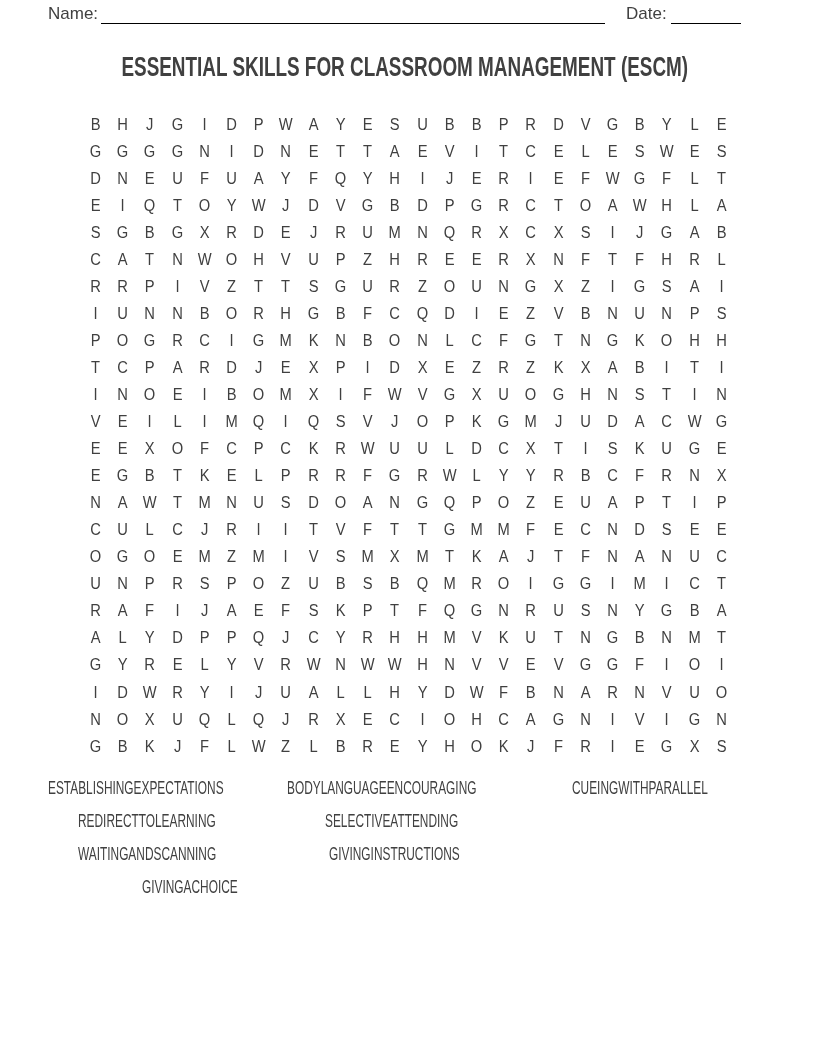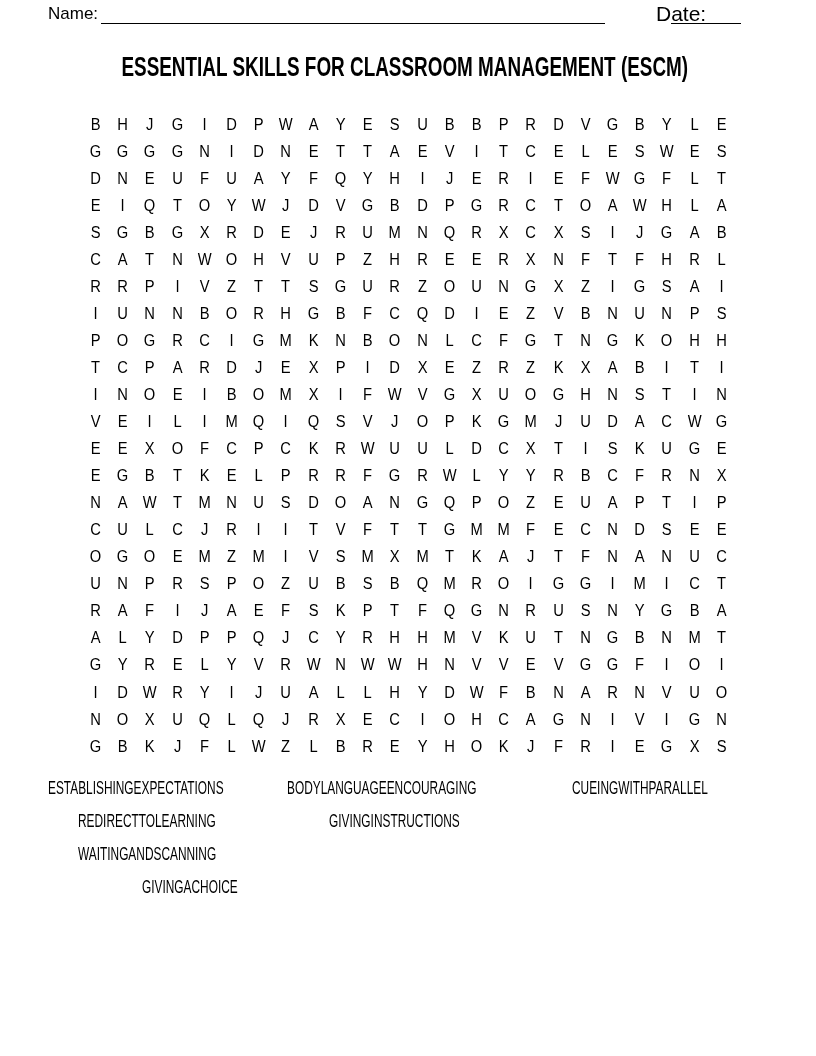--- a/index.html
+++ b/index.html
@@ -1,42 +1,42 @@
 <!DOCTYPE html>
 <html><head>
 <meta charset="utf-8">
 <style>
   html, body { margin: 0; padding: 0; background: #ffffff; }
   .page {
     position: relative;
     width: 816px;
     height: 924px;
     background: #ffffff;
-    color: #000000;
+    color: #404040;
     font-family: "Liberation Sans", sans-serif;
     overflow: hidden;
   }
 
   
   .name-label {
     position: absolute;
     left: 48px; top: 4px;
     font-size: 17px;
     line-height: 20px;
   }
   .name-line {
     position: absolute;
     left: 101px; top: 6px;
     width: 504px; height: 17px;
     border-bottom: 1.6px solid #000000;
   }
   .date-label {
     position: absolute;
-    left: 656px; top: 4px;
-    font-size: 21px;
+    left: 626px; top: 4px;
+    font-size: 17px;
     line-height: 20px;
   }
   .date-line {
     position: absolute;
     left: 671px; top: 6px;
     width: 70px; height: 17px;
     border-bottom: 1.6px solid #000000;
   }
 
   
@@ -695,20 +695,21 @@
 
   <div class="word-list">
       <div class="word-col">
         <div class="word-item"><span class="word-text">ESTABLISHINGEXPECTATIONS</span></div>
         <div class="word-item"><span class="word-text">REDIRECTTOLEARNING</span></div>
         <div class="word-item"><span class="word-text">WAITINGANDSCANNING</span></div>
         <div class="word-item"><span class="word-text">GIVINGACHOICE</span></div>
       </div>
       <div class="word-col">
         <div class="word-item"><span class="word-text">BODYLANGUAGEENCOURAGING</span></div>
+        <div class="word-item"><span class="word-text">SELECTIVEATTENDING</span></div>
         <div class="word-item"><span class="word-text">GIVINGINSTRUCTIONS</span></div>
       </div>
       <div class="word-col">
         <div class="word-item"><span class="word-text">CUEINGWITHPARALLEL</span></div>
       </div>
     </div>
 
 </div>
 
 </body></html>

